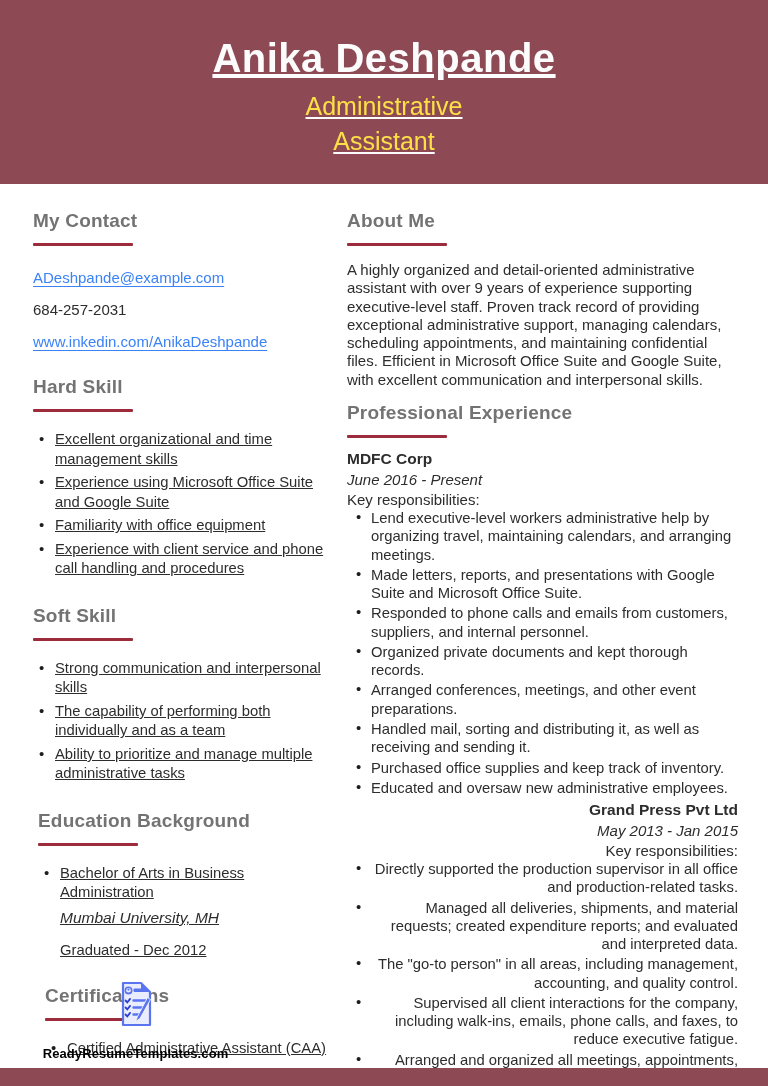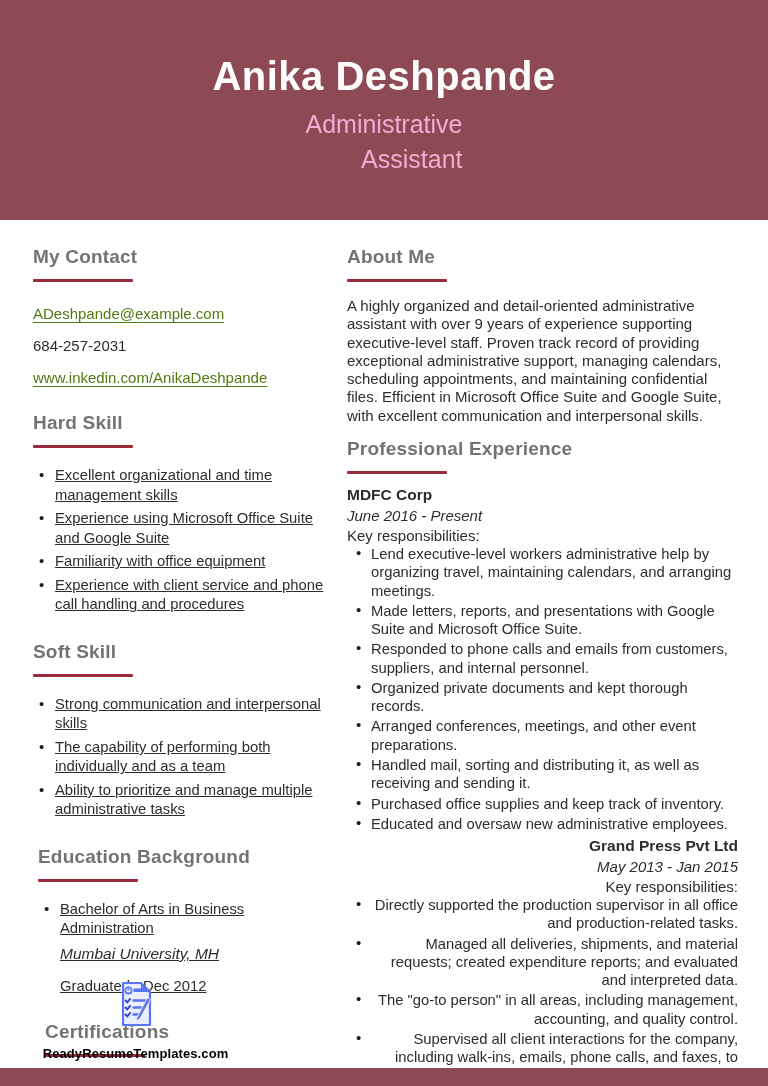--- a/index.html
+++ b/index.html
@@ -6,45 +6,45 @@
   html, body { background: #ffffff; }
   body {
     width: 768px; height: 1086px;
     position: relative; overflow: hidden;
     font-family: "Liberation Sans", sans-serif;
     color: #2d2d2d;
   }
 
   
   .banner {
-    height: 220px; background: #8d4a55;
+    height: 184px; background: #8d4a55;
     display: flex; flex-direction: column; align-items: center; justify-content: center;
-    text-align: center; color: #fdfcfc;
+    text-align: center; color: #fdfcfc; text-decoration: underline;
   }
   .banner .name {
     font-size: 40px; font-weight: 800; letter-spacing: 0.5px; margin-top: 10px;
   }
   .banner .subtitle {
-    font-size: 25px; font-weight: 400; line-height: 1.38; margin-top: 8px; color: #f9a8d4; text-align: right;
+    font-size: 25px; font-weight: 400; line-height: 1.38; margin-top: 8px; color: #fde047;
   }
 
   
   .content { display: flex; padding: 26px 30px 0 33px; }
   .col-left  { width: 300px; flex: 0 0 300px; }
   .col-right { flex: 1; margin-left: 14px; }
 
   h2.section {
     font-size: 19px; font-weight: 800; color: #737373; letter-spacing: 0.2px;
   }
   .rule { width: 100px; height: 3px; background: #9c2b3c; margin-top: 11px; border-radius: 1px; }
 
   
   .contact-item { font-size: 15px; margin-top: 15px; }
   .contact-item.first { margin-top: 23px; }
-  .linkish { text-decoration: underline; text-underline-offset: 3px; color: #4d7c0f; text-align: center; }
+  .linkish { text-decoration: underline; text-underline-offset: 3px; color: #3b82f6; text-align: center; }
 
   .left-section { margin-top: 26px; }
   ul.bullets { list-style: none; margin-top: 18px; text-decoration: underline; }
   ul.bullets li {
     position: relative; padding-left: 22px;
     font-size: 14.8px; line-height: 1.32; margin-bottom: 4px;
   }
   ul.bullets li::before {
     content: "•"; position: absolute; left: 6px; top: -1px; font-size: 15px; color: #1e1e1e;
   }

